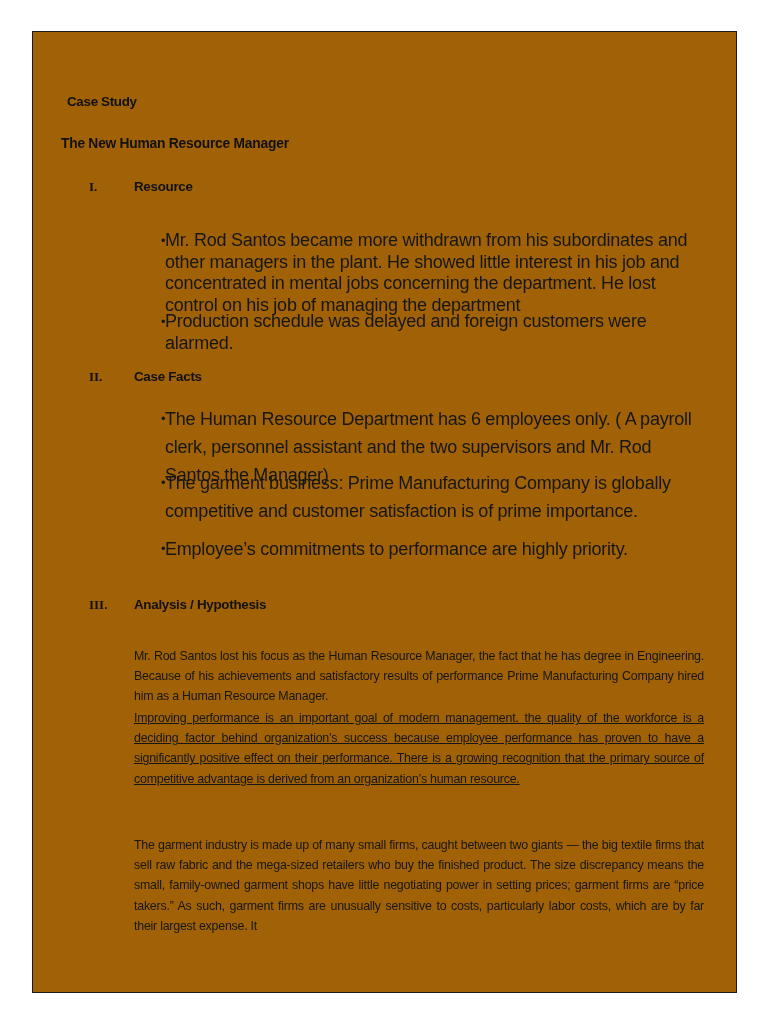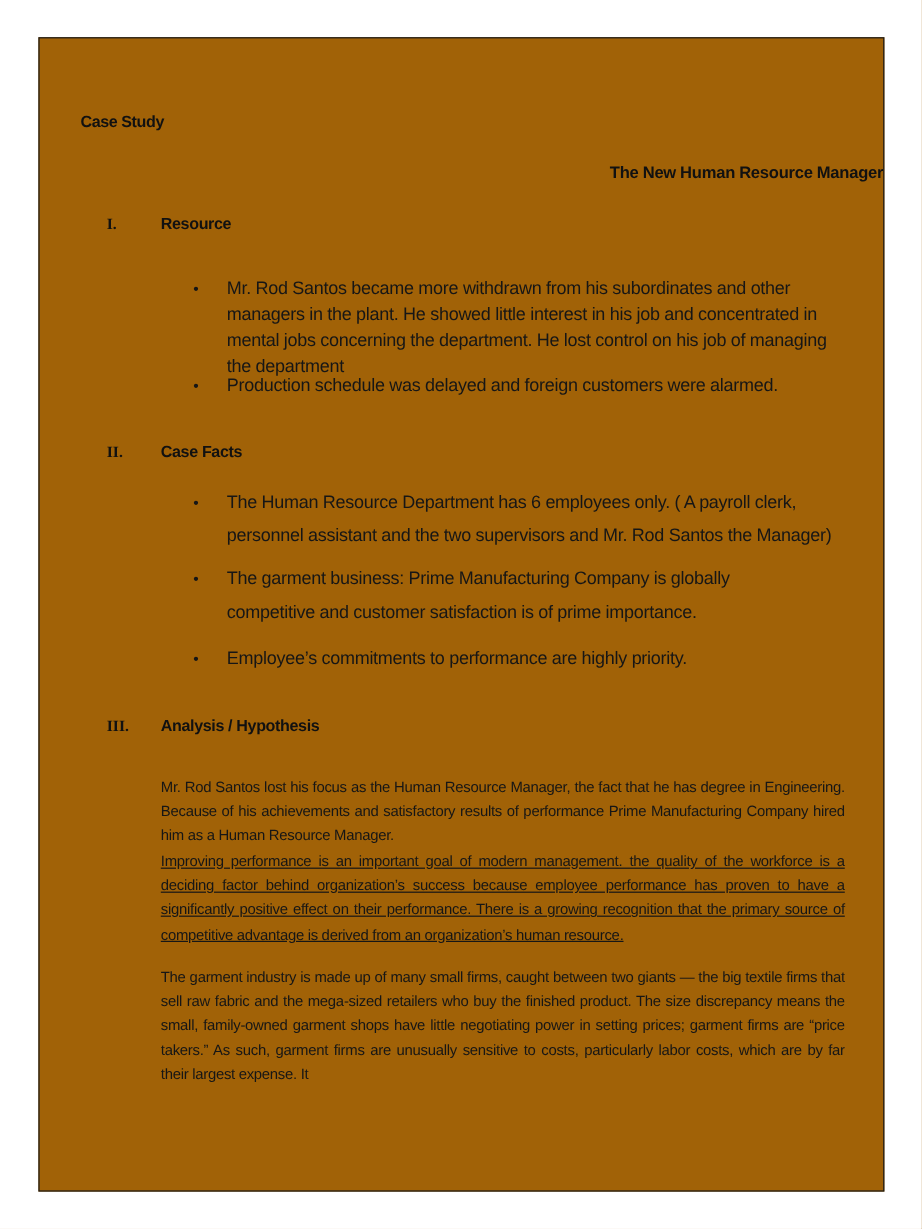--- a/index.html
+++ b/index.html
@@ -53,21 +53,21 @@
     letter-spacing: -0.3px;
     color: #111;
   }
 
   
   .doc-title {
     position: absolute;
     left: 0;
     top: 104px;
     width: 100%;
-    text-align: right;
+    text-align: left;
     font-size: 13.8px;
     font-weight: bold;
     letter-spacing: -0.2px;
     color: #111;
     padding-left: 28px;
     box-sizing: border-box;
   }
 
   
   .section-heading {
@@ -105,22 +105,22 @@
   .bullet-item .bullet-dot {
     position: absolute;
     left: 0;
     top: 0;
     font-size: 13px;
     line-height: 21.5px;
     color: #161616;
   }
   .bullet-item .bullet-text {
     display: block;
-    margin-left: 28px;
-    font-size: 15px;
+    margin-left: 4px;
+    font-size: 18px;
     line-height: 21.5px;
     letter-spacing: -0.22px;
     word-spacing: -0.15px;
     color: #161616;
   }
   .bullet-item.loose .bullet-dot { line-height: 28px; }
   .bullet-item.loose .bullet-text { line-height: 28px; }
 
   #bullet-problem-1 { top: 198px; }
   #bullet-problem-2 { top: 279px; }
@@ -138,21 +138,21 @@
     line-height: 20.2px;
     text-align: justify;
     letter-spacing: -0.22px;
     word-spacing: -0.1px;
     color: #161616;
     hyphens: none;
     margin-top: 16px;
   }
   #para-1 { top: 598px; }
   #para-2 { top: 660px; text-decoration: underline; }
-  #para-3 { top: 756px; }
+  #para-3 { top: 787px; }
 
   
   #para-3 { max-height: 130px; overflow: hidden; }
 </style>
 </head>
 <body>
 
 <div class="page-sheet">
   <div class="page-inner">
 

